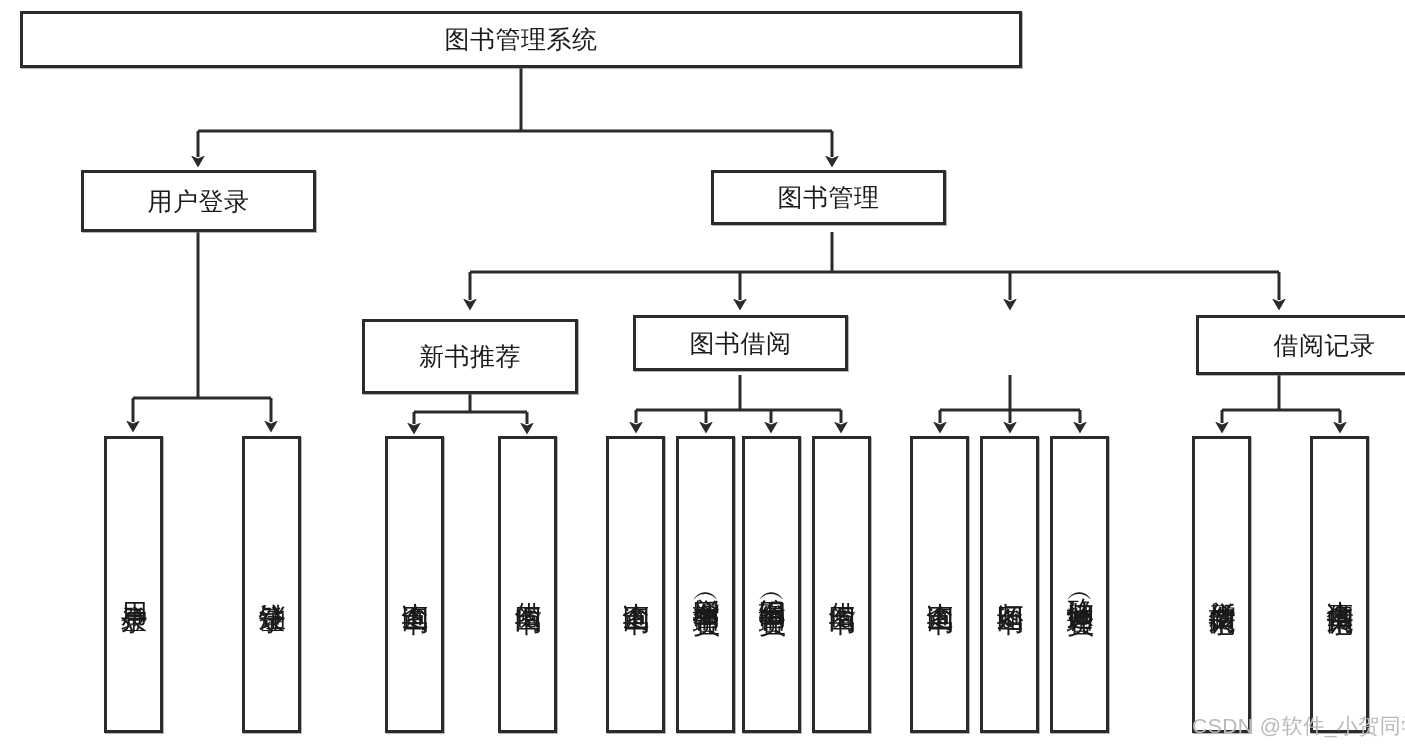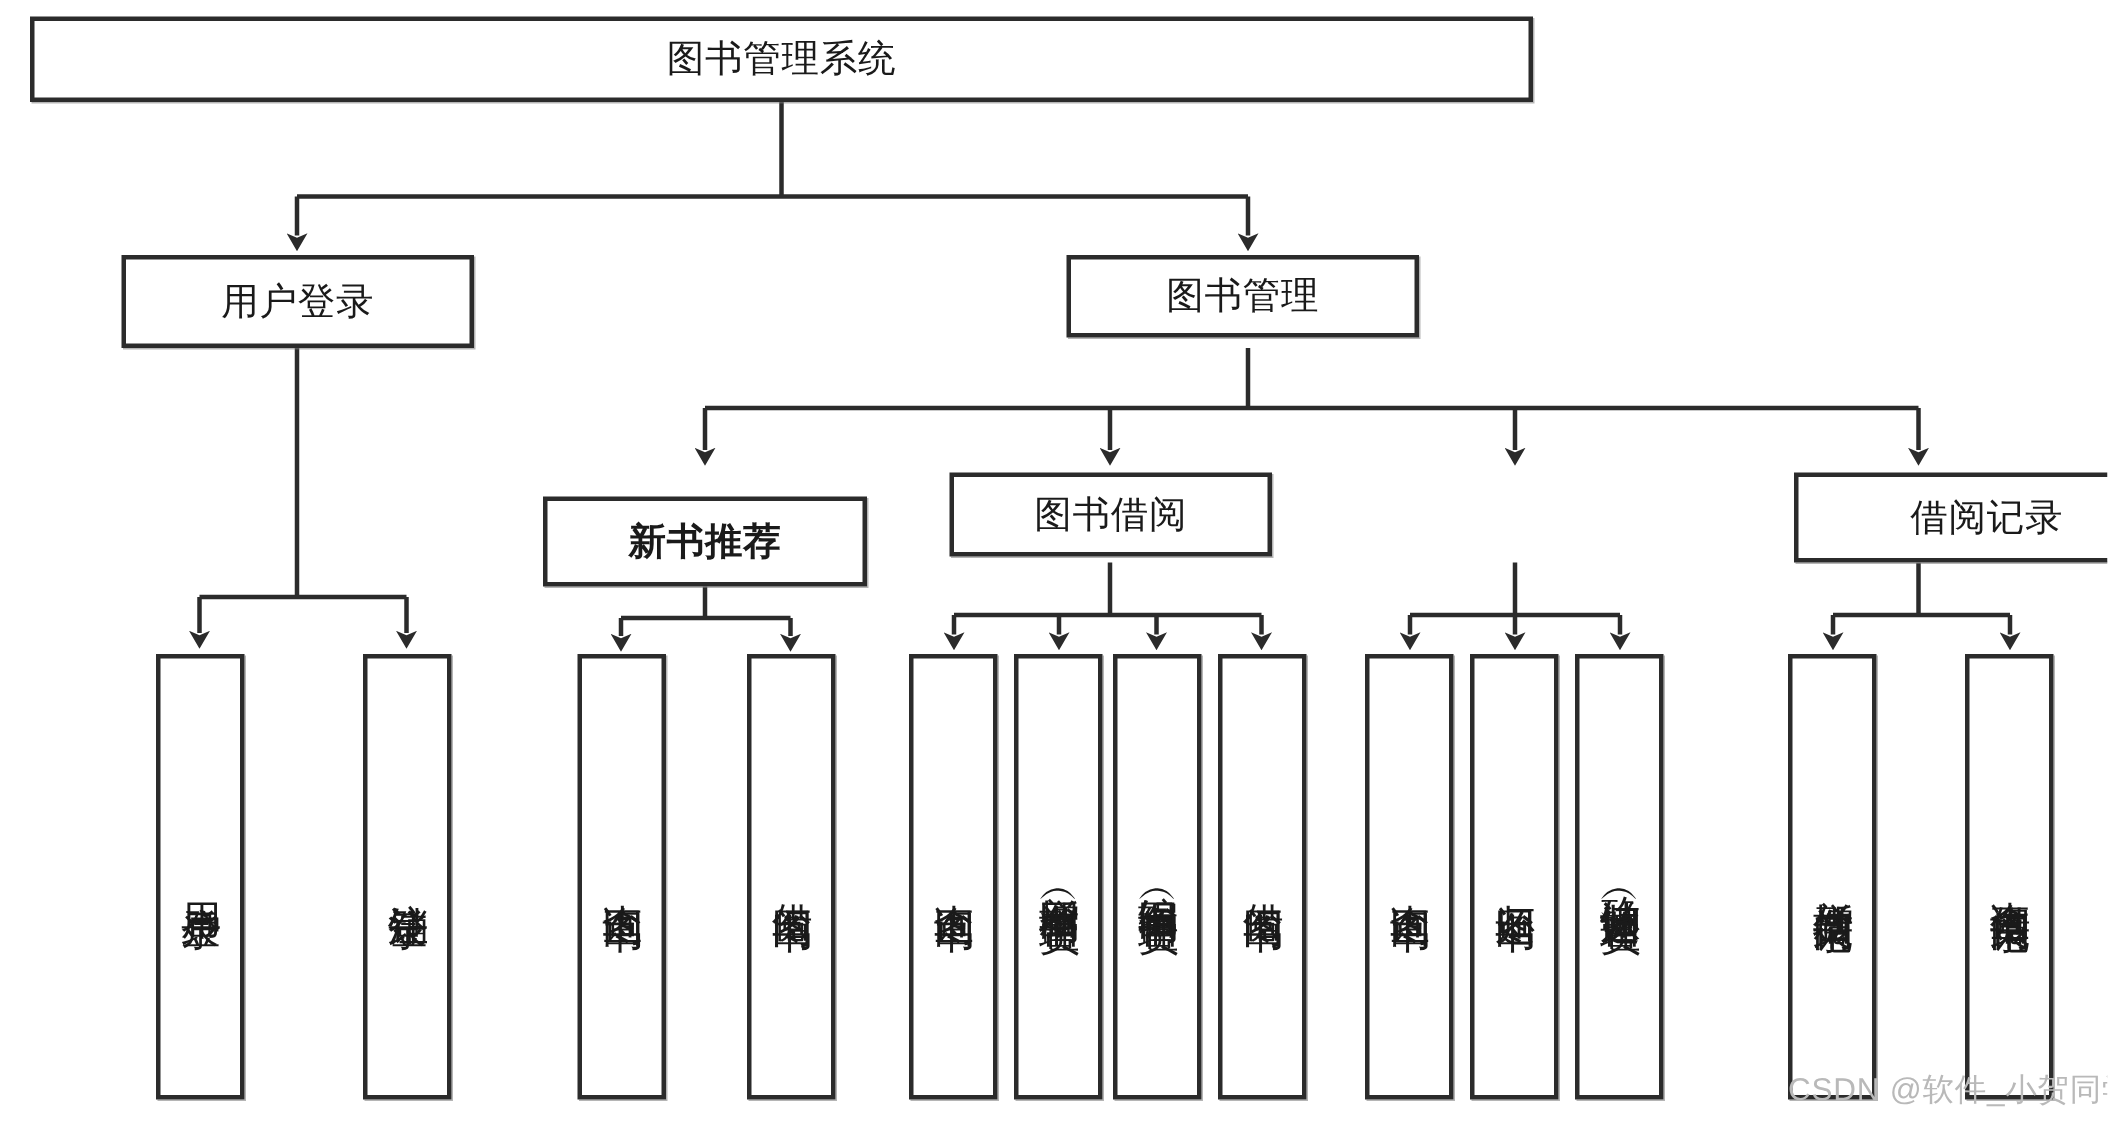--- a/index.html
+++ b/index.html
@@ -127,21 +127,21 @@
     <span class="lbl">图书管理系统</span>
   </div>
 
   <div class="node h" style="left:81px; top:170px; width:235px; height:62px;">
     <span class="lbl">用户登录</span>
   </div>
   <div class="node h" style="left:711px; top:170px; width:235px; height:55px;">
     <span class="lbl">图书管理</span>
   </div>
 
-  <div class="node h" style="left:362px; top:331px; width:216px; height:60px;font-weight:bold;">
+  <div class="node h" style="left:362px; top:319px; width:216px; height:75px;">
     <span class="lbl">新书推荐</span>
   </div>
   <div class="node h" style="left:633px; top:315px; width:215px; height:56px;">
     <span class="lbl">图书借阅</span>
   </div>
   <div class="node h" style="left:1196px; top:315px; width:257px; height:60px;">
     <span class="lbl">借阅记录</span>
   </div>
 
   <div class="node v" style="left:104px; top:436px; width:59px; height:297px;">

